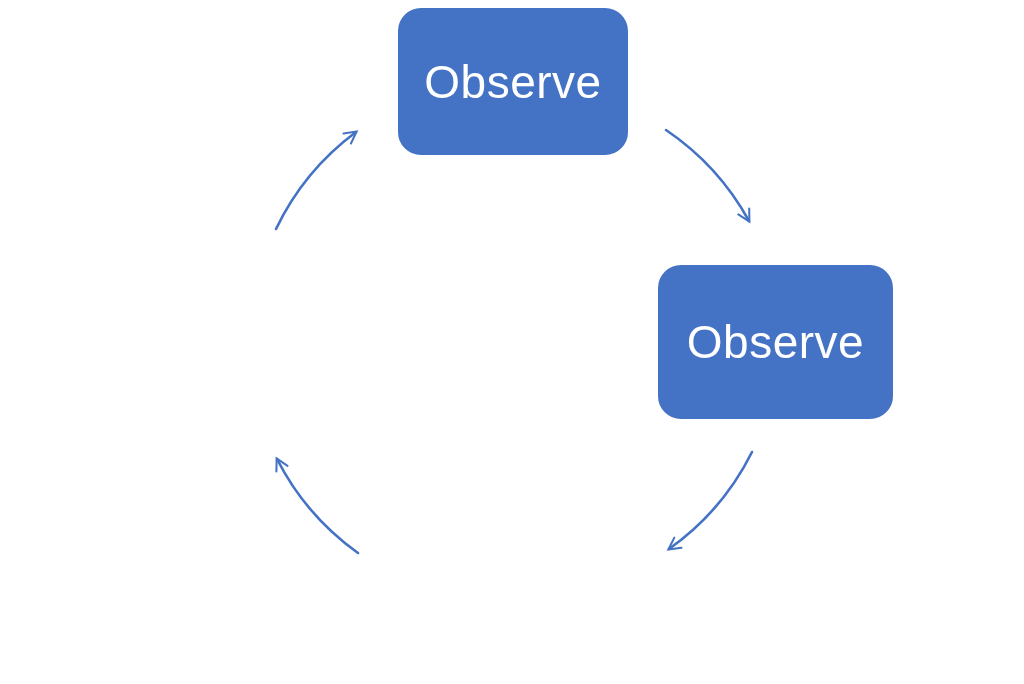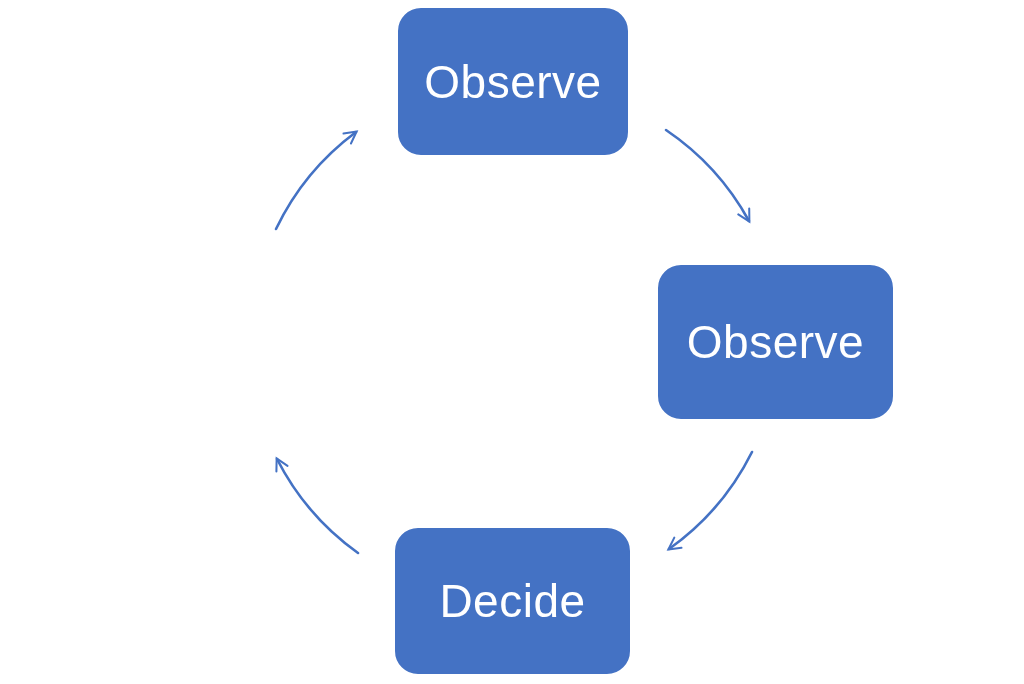--- a/index.html
+++ b/index.html
@@ -71,18 +71,15 @@
   </svg>
 
   <div class="node node-observe">
     <span class="node-label">Observe</span>
   </div>
 
   <div class="node node-orient">
     <span class="node-label">Observe</span>
   </div>
 
-  <div class="node node-decide">
-    <span class="node-label">Decide</span>
-  </div>
 
 
 </div>
 
 </body></html>

